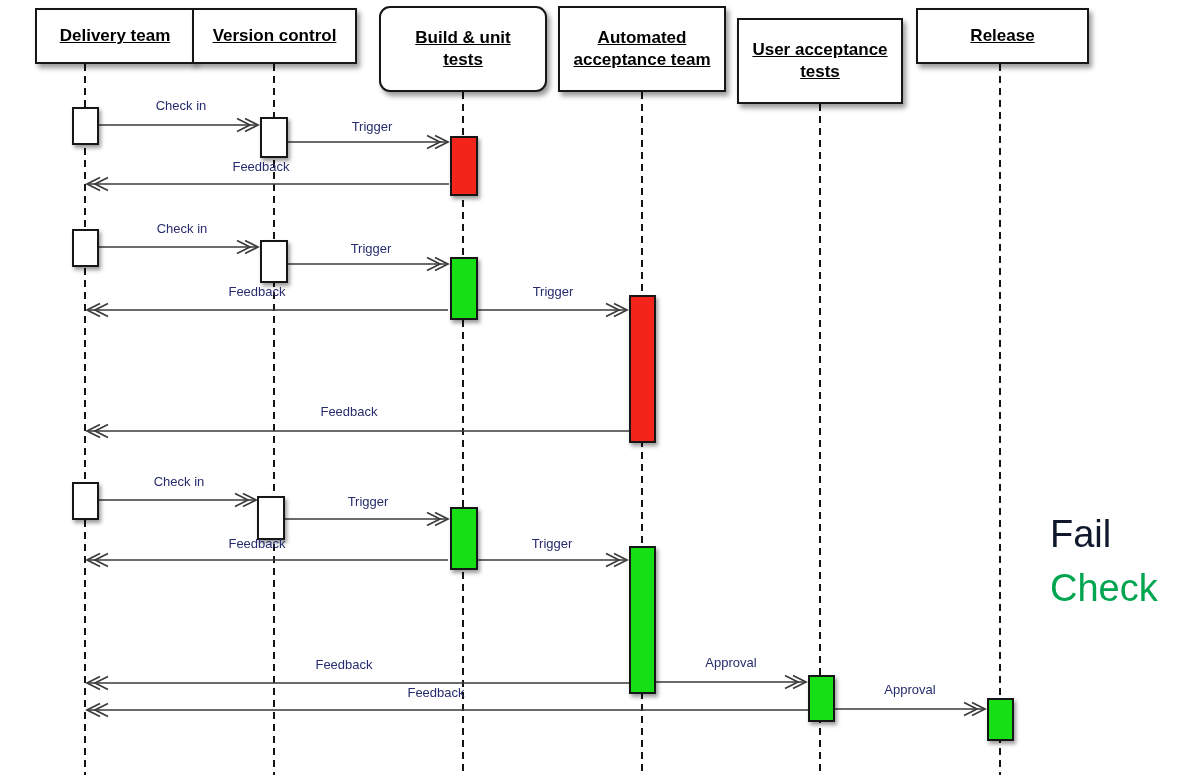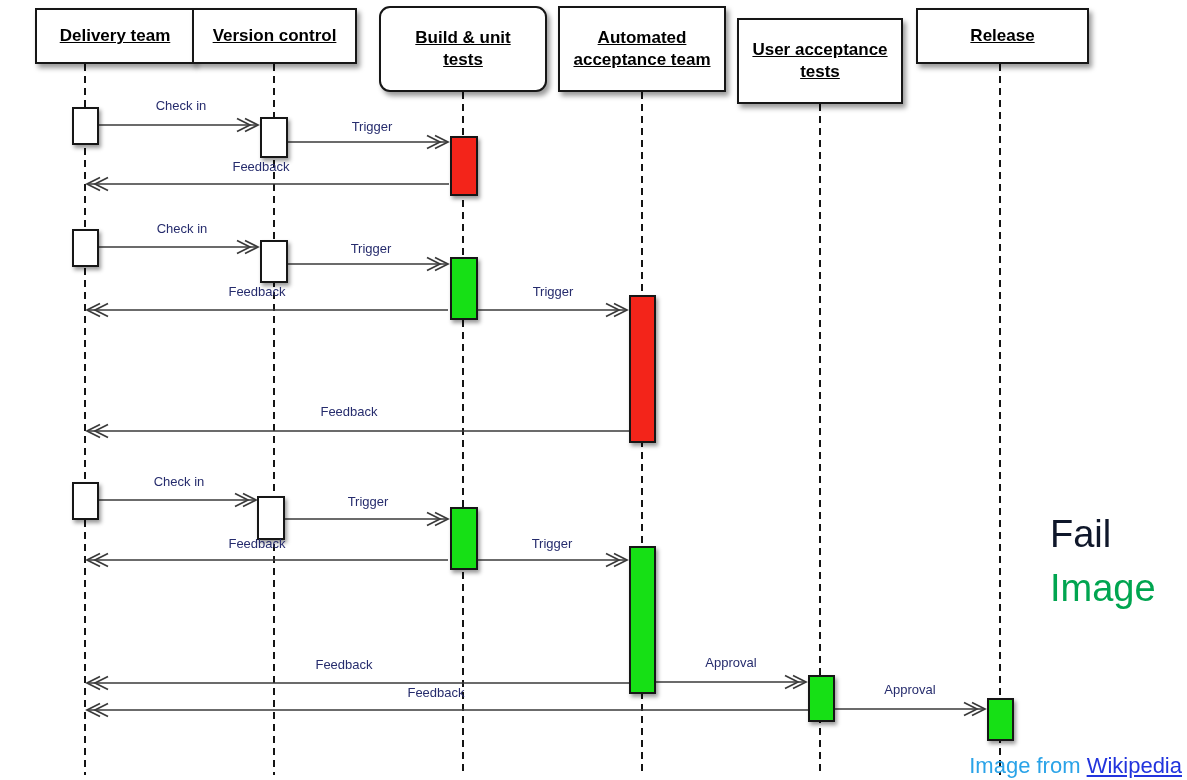--- a/index.html
+++ b/index.html
@@ -139,18 +139,15 @@
       <div class="msg-label" style="left: 368px; top: 494px; color: rgb(38, 44, 109);">Trigger</div>
       <div class="msg-label" style="left: 257px; top: 536px; color: rgb(38, 44, 109);">Feedback</div>
       <div class="msg-label" style="left: 552px; top: 536px; color: rgb(38, 44, 109);">Trigger</div>
       <div class="msg-label" style="left: 344px; top: 657px; color: rgb(38, 44, 109);">Feedback</div>
       <div class="msg-label" style="left: 731px; top: 655px; color: rgb(38, 44, 109);">Approval</div>
       <div class="msg-label" style="left: 436px; top: 685px; color: rgb(38, 44, 109);">Feedback</div>
       <div class="msg-label" style="left: 910px; top: 682px; color: rgb(38, 44, 109);">Approval</div>
     </div>
 
   <div class="legend-item" id="legend-fail" style="top: 514px; color: #0f172a;">Fail</div>
-  <div class="legend-item" id="legend-pass" style="top: 568px; color: rgb(0, 165, 80);">Image</div>
+  <div class="legend-item" id="legend-pass" style="top: 568px; color: rgb(0, 165, 80);">Check</div>
 
-  <div class="attribution">
-    <span id="attr-prefix" style="color: rgb(42, 163, 232);">Image from </span><a id="attr-link" style="color: rgb(34, 52, 221); text-decoration: underline;">Wikipedia</a>
-  </div>
 </div>
 
 </body></html>

